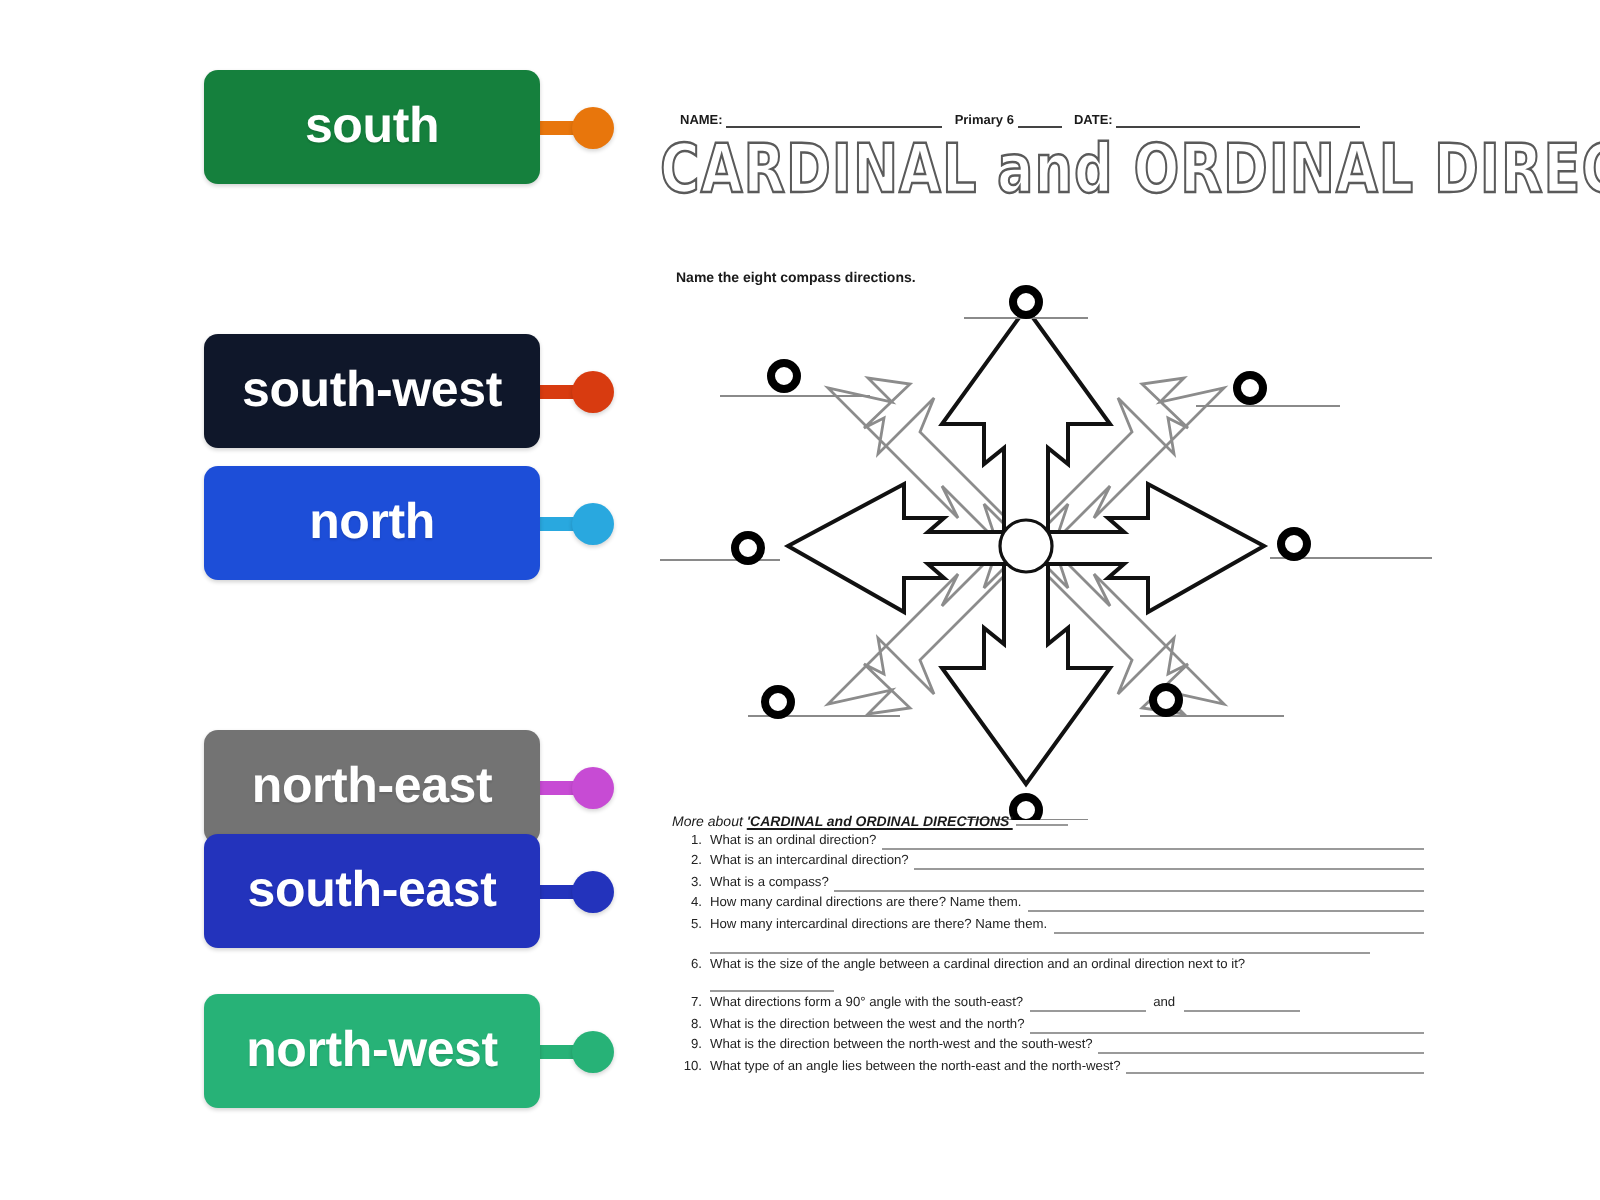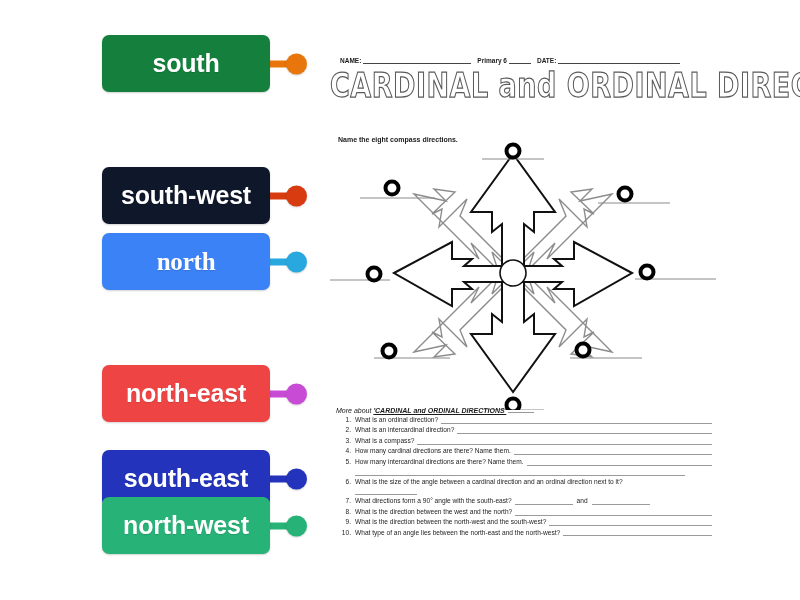--- a/index.html
+++ b/index.html
@@ -271,33 +271,33 @@
       </div>
       <div class="tile-row" style="top: 167px;">
         <div class="connector" style="background: rgb(216, 59, 16);"></div>
         <div class="tile" style="background: #0f172a;">
           <span class="tile-text">south-west</span>
         </div>
         <div class="dot" style="background: rgb(216, 59, 16);"></div>
       </div>
       <div class="tile-row" style="top: 233px;">
         <div class="connector" style="background: rgb(41, 168, 223);"></div>
-        <div class="tile" style="background: #3b82f6; font-family: Liberation Serif, serif;">
+        <div class="tile" style="background: #1d4ed8;">
           <span class="tile-text">north</span>
         </div>
         <div class="dot" style="background: rgb(41, 168, 223);"></div>
       </div>
       <div class="tile-row" style="top: 365px;">
         <div class="connector" style="background: rgb(199, 75, 212);"></div>
-        <div class="tile" style="background: #ef4444;">
+        <div class="tile" style="background: #737373;">
           <span class="tile-text">north-east</span>
         </div>
         <div class="dot" style="background: rgb(199, 75, 212);"></div>
       </div>
-      <div class="tile-row" style="top: 450px;">
+      <div class="tile-row" style="top: 417px;">
         <div class="connector" style="background: rgb(35, 51, 188);"></div>
         <div class="tile" style="background: rgb(35, 51, 188);">
           <span class="tile-text">south-east</span>
         </div>
         <div class="dot" style="background: rgb(35, 51, 188);"></div>
       </div>
       <div class="tile-row" style="top: 497px; align-items: flex-end;">
         <div class="connector" style="background: rgb(39, 178, 119);"></div>
         <div class="tile" style="background: rgb(39, 178, 119);">
           <span class="tile-text">north-west</span>

